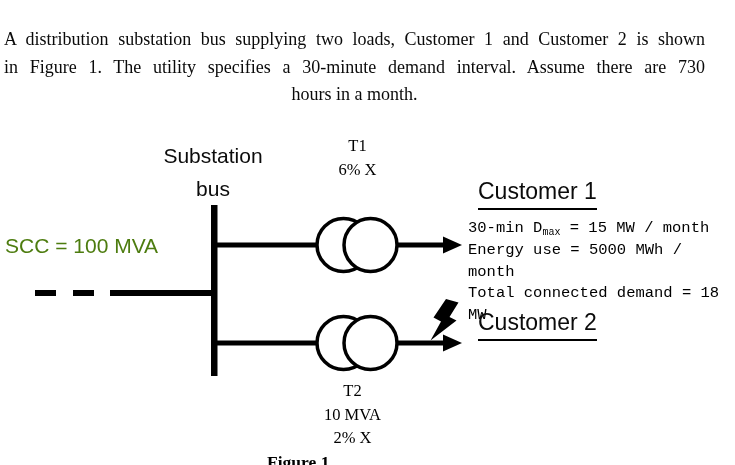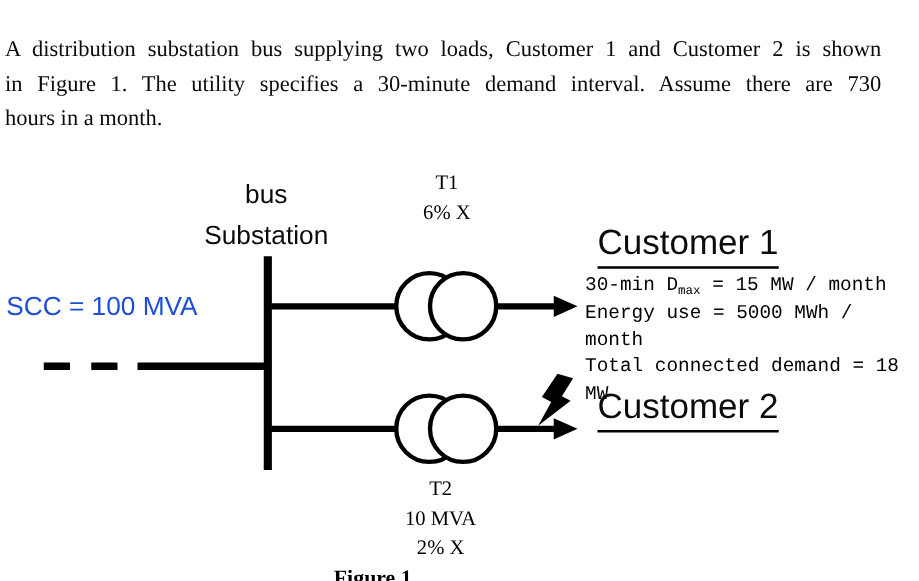--- a/index.html
+++ b/index.html
@@ -20,49 +20,49 @@
     width: 735px; height: 465px;
   }
   .abs { position: absolute; }
 
   .para {
     left: 4px; top: 3px; width: 701px;
     font-size: 18px; line-height: 27.5px;
     color: #0a0a0a;
   }
   .para .jline { text-align: justify; text-align-last: justify; }
-  .para .lline { text-align: left; }
+  .para .lline { text-align: center; }
 
   .sans { font-family: "Liberation Sans", sans-serif; }
 
   .substation-label {
     left: 152px; top: 116px; width: 122px;
     text-align: center; font-size: 21px; line-height: 33px;
     color: #0b0b0b;
   }
   .scc-label {
     left: 5px; top: 211px;
-    font-size: 21px; color: #1d4ed8;
+    font-size: 21px; color: #4d7c0f;
   }
   .t1-label {
     left: 300px; top: 111px; width: 115px;
     text-align: center; font-size: 16.5px; line-height: 23.5px;
   }
   .t2-label {
     left: 295px; top: 356px; width: 115px;
     text-align: center; font-size: 16.5px; line-height: 23.5px;
   }
   .figure-caption {
     left: 267px; top: 429px;
     font-size: 17.5px; font-weight: bold;
     border-bottom: 2px solid #8b5cf6;
     padding-bottom: 1px;
   }
   .cust-title {
-    font-size: 28px;
+    font-size: 23px;
     color: #0b0b0b;
     border-bottom: 2px solid #000;
     padding-bottom: 3px;
     display: inline-block;
   }
   .cust1-title { left: 478px; top: 155px; }
   .cust2-title { left: 478px; top: 286px; text-decoration: underline; }
   .cust1-details {
     left: 468px; top: 195px;
     font-size: 15.5px; line-height: 21.8px; font-family: Liberation Mono, monospace;
@@ -105,22 +105,22 @@
     <path d="M446,276 L458.5,279.5 L449.5,294 L456.5,297.5 L430.5,317.5 L441,298.5 L433.5,294.5 Z" fill="#000"></path>
   </svg>
 
   <div class="abs para">
     <div class="jline">A distribution substation bus supplying two loads, Customer 1 and Customer 2 is shown</div>
     <div class="jline">in Figure 1. The utility specifies a 30-minute demand interval. Assume there are 730</div>
     <div class="lline">hours in a month.</div>
   </div>
 
   <div class="abs substation-label sans">
+    <div>Substation</div>
     <div>bus</div>
-    <div>Substation</div>
   </div>
 
   <div class="abs scc-label sans">SCC = 100 MVA</div>
 
   <div class="abs t1-label">
     <div>T1</div>
     <div>6% X</div>
   </div>
 
   <div class="abs t2-label">

